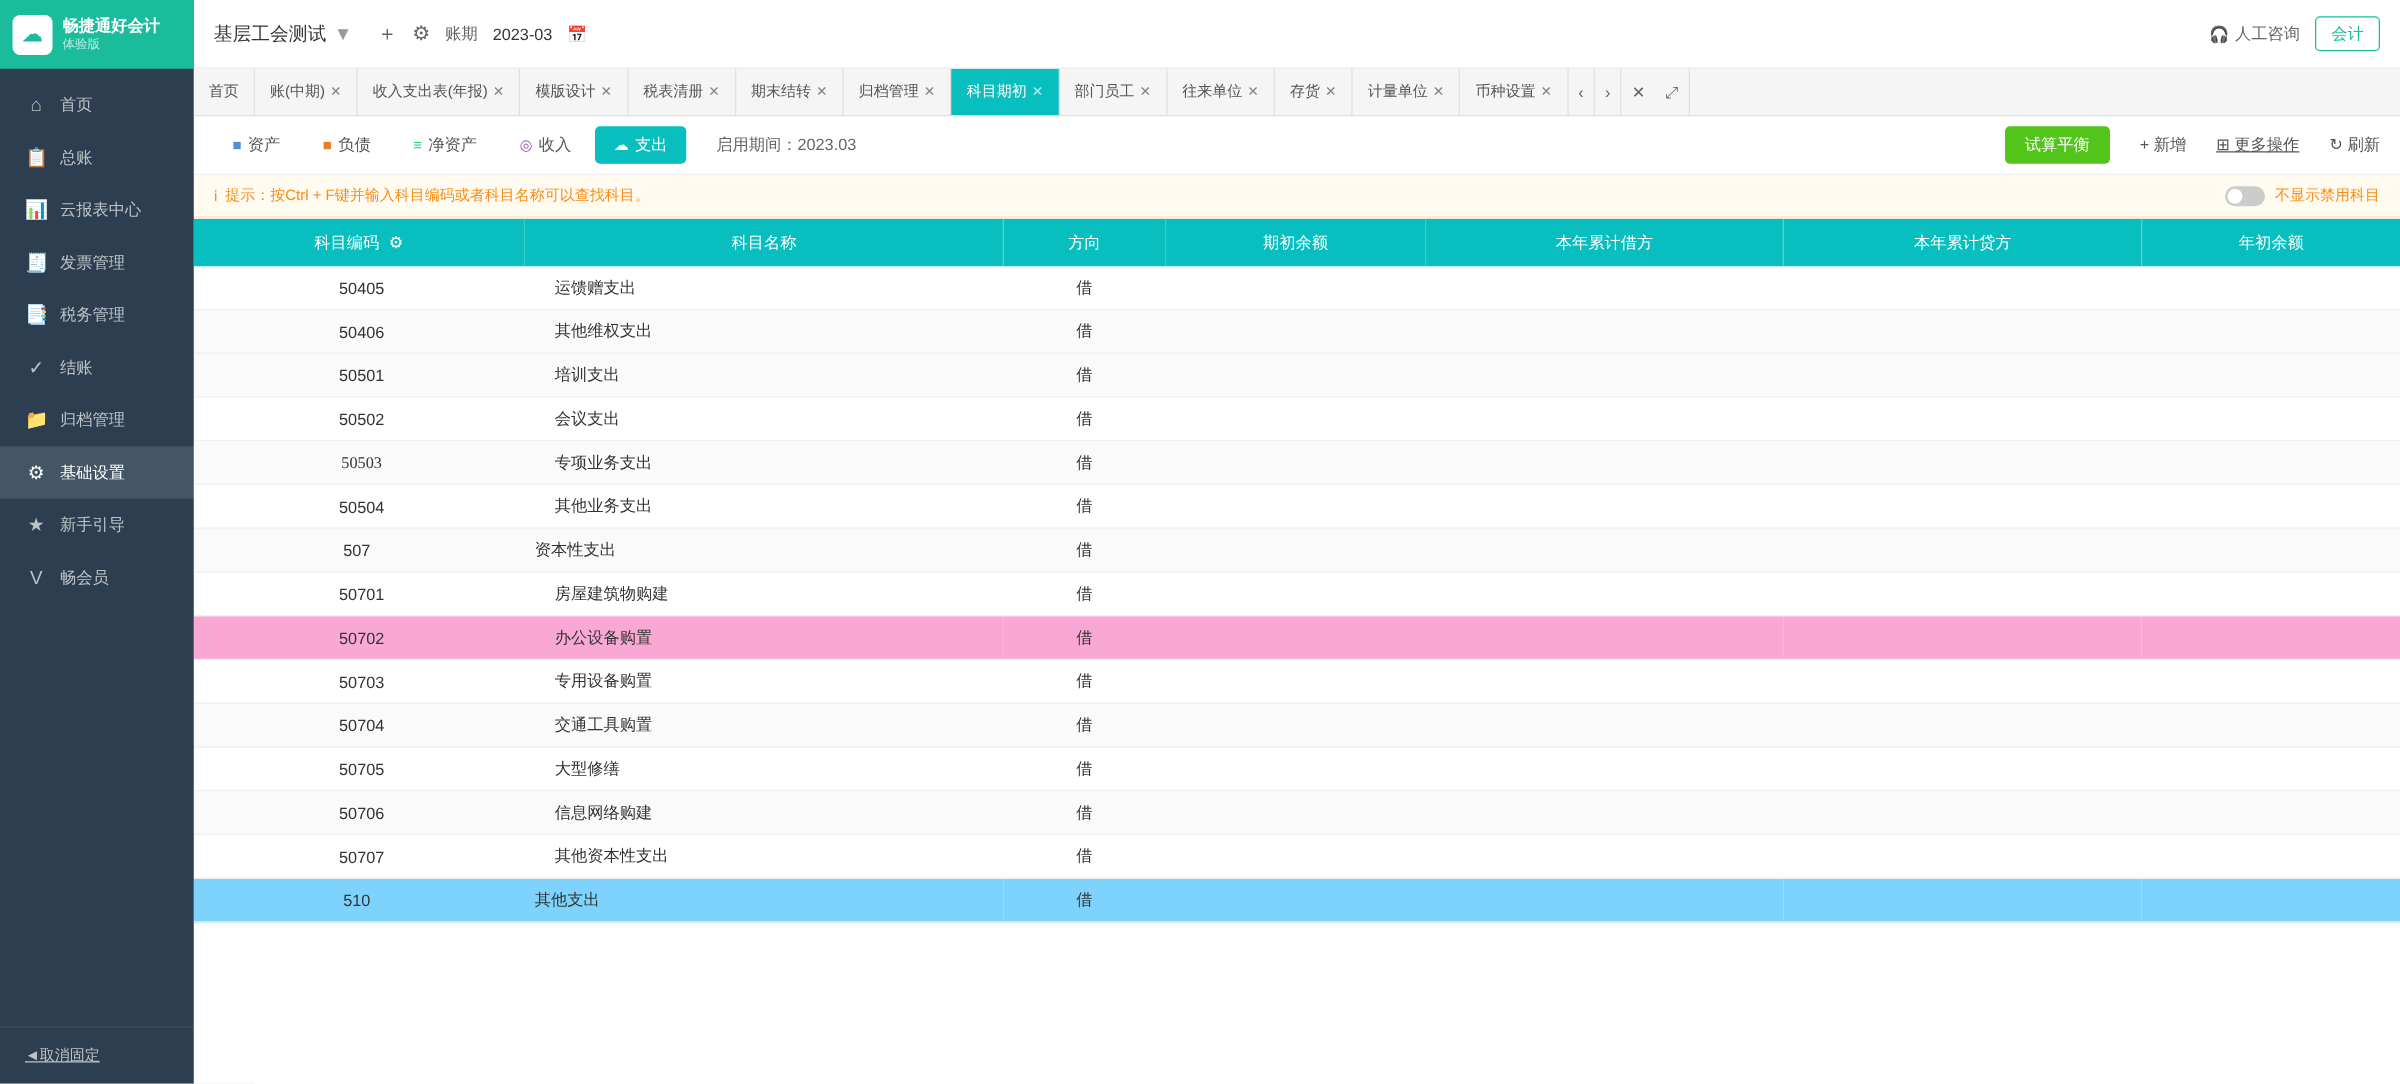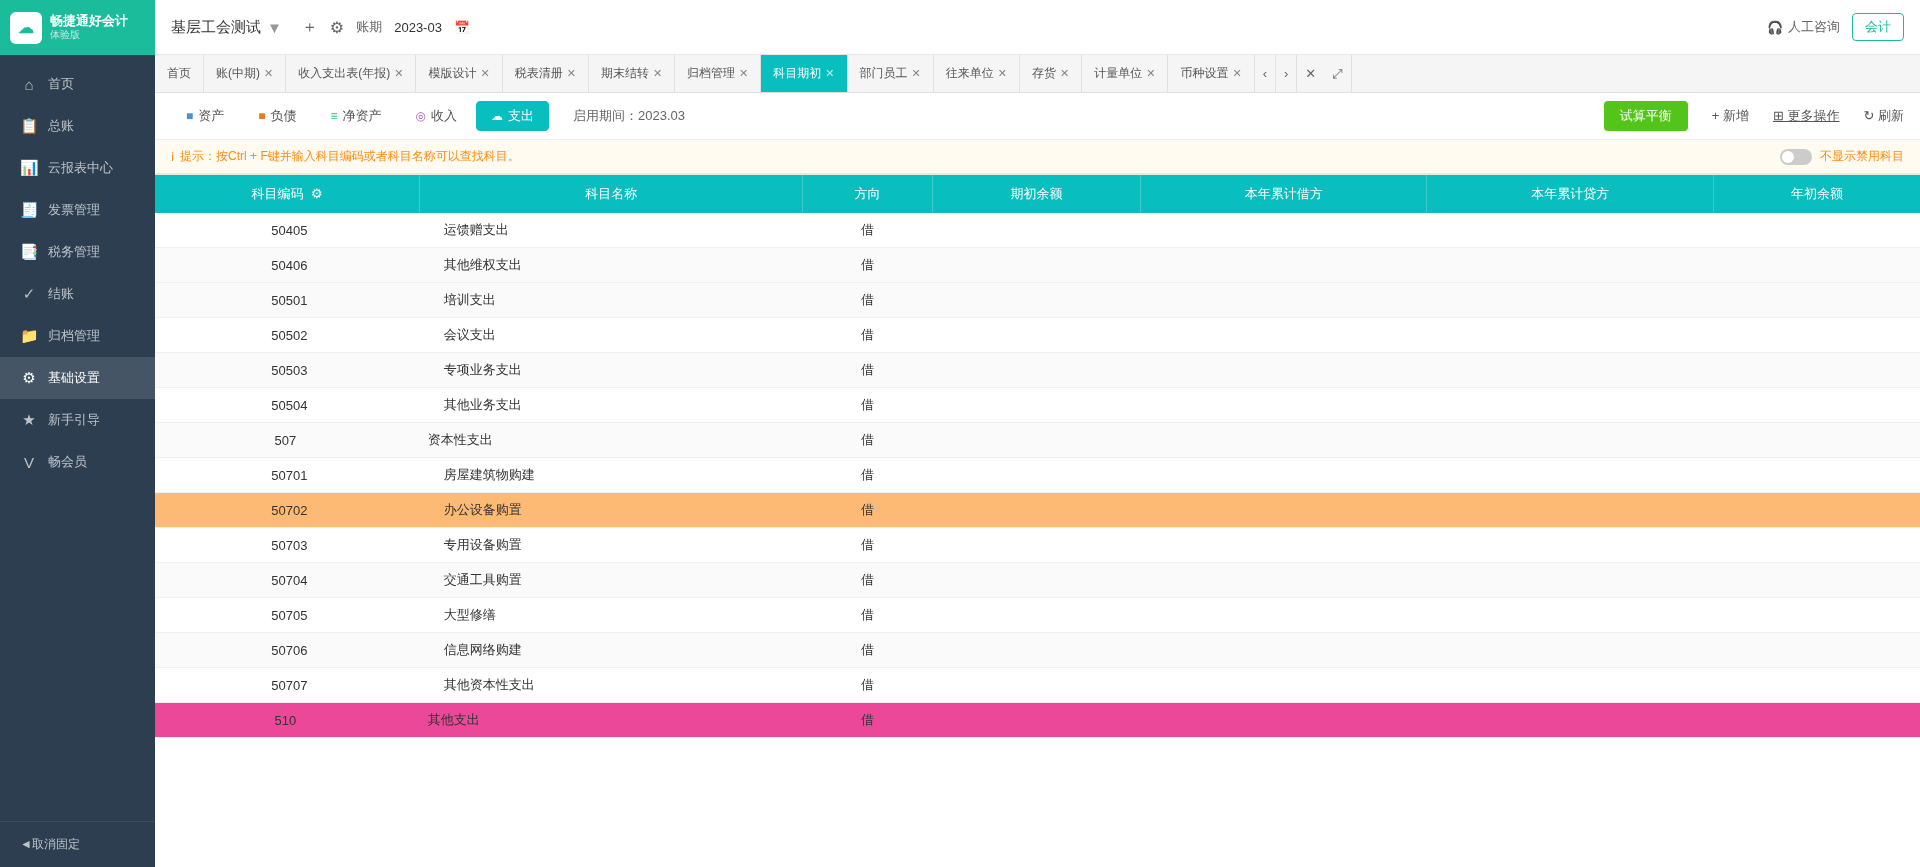--- a/index.html
+++ b/index.html
@@ -51,20 +51,21 @@
     .sidebar-item-icon { width: 18px; text-align: center; font-size: 15px; }
     .sidebar-footer {
       padding: 14px 20px;
       color: #bdc3c7;
       cursor: pointer;
       font-size: 12px;
       display: flex;
       align-items: center;
       gap: 6px;
       border-top: 1px solid rgba(255,255,255,0.08);
+      text-decoration: underline;
     }
 
     
     .main { flex: 1; display: flex; flex-direction: column; overflow: hidden; }
 
     
     .top-header {
       background: white;
       height: 55px;
       display: flex;
@@ -479,21 +480,21 @@
     </tr>
             <tr style="">
       <td class="code-cell ">50502</td>
       <td style="padding-left:24px">会议支出</td>
       <td class="direction-cell">借</td>
       <td></td>
       <td></td>
       <td></td>
       <td></td>
     </tr>
-            <tr style="background: rgb(250, 250, 250);">
+            <tr style="background: rgb(250, 250, 250); font-family: Liberation Serif, serif;">
       <td class="code-cell ">50503</td>
       <td style="padding-left:24px">专项业务支出</td>
       <td class="direction-cell">借</td>
       <td></td>
       <td></td>
       <td></td>
       <td></td>
     </tr>
             <tr style="">
       <td class="code-cell ">50504</td>
@@ -515,21 +516,21 @@
     </tr>
             <tr style="">
       <td class="code-cell ">50701</td>
       <td style="padding-left:24px">房屋建筑物购建</td>
       <td class="direction-cell">借</td>
       <td></td>
       <td></td>
       <td></td>
       <td></td>
     </tr>
-            <tr style="background: #fdba74;">
+            <tr style="background: #f9a8d4;">
       <td class="code-cell ">50702</td>
       <td style="padding-left:24px">办公设备购置</td>
       <td class="direction-cell">借</td>
       <td></td>
       <td></td>
       <td></td>
       <td></td>
     </tr>
             <tr style="">
       <td class="code-cell ">50703</td>
@@ -569,21 +570,21 @@
     </tr>
             <tr style="">
       <td class="code-cell ">50707</td>
       <td style="padding-left:24px">其他资本性支出</td>
       <td class="direction-cell">借</td>
       <td></td>
       <td></td>
       <td></td>
       <td></td>
     </tr>
-            <tr style="background: #ec4899;">
+            <tr style="background: #7dd3fc;">
       <td class="code-cell parent">510</td>
       <td style="padding-left:8px">其他支出</td>
       <td class="direction-cell">借</td>
       <td></td>
       <td></td>
       <td></td>
       <td></td>
     </tr>
           </tbody>
       </table>

